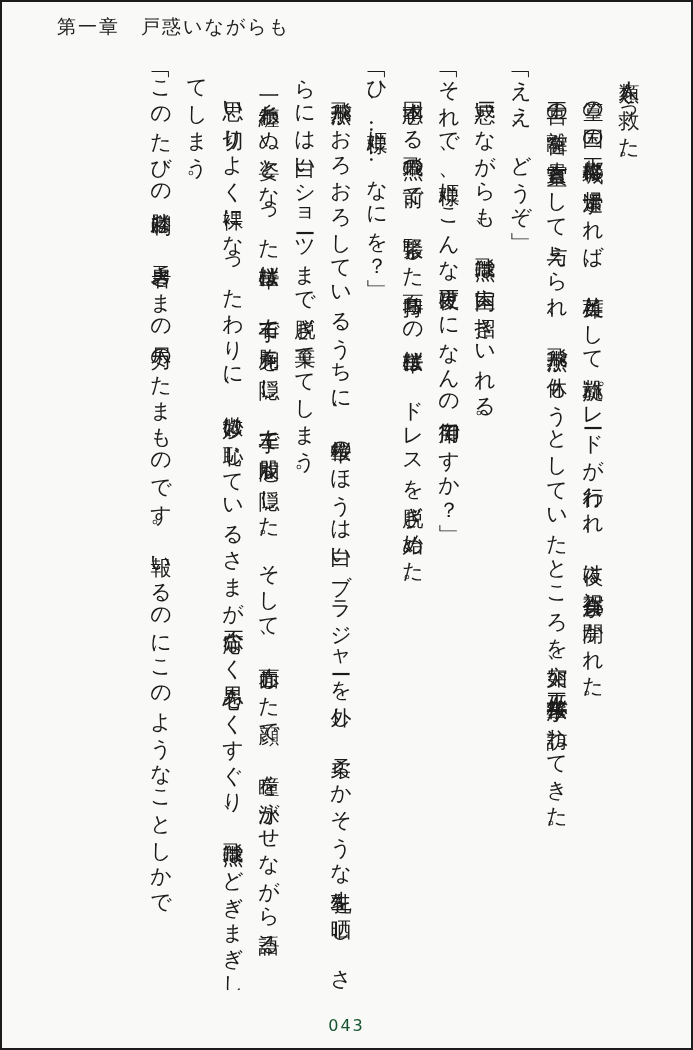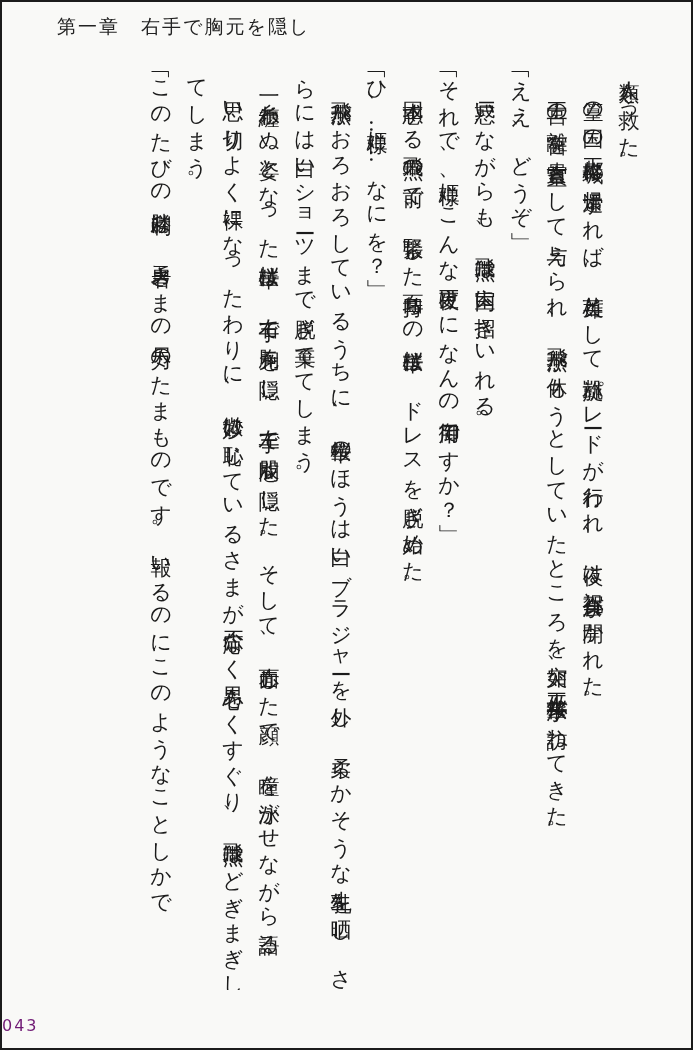--- a/index.html
+++ b/index.html
@@ -46,31 +46,32 @@
     text-indent: 0;
   }
   .para.indent {
     text-indent: 1em;
   }
   .folio {
     position: absolute;
     bottom: 13px;
     left: 0;
     width: 100%;
+    text-align: center;
     font-size: 16px;
     letter-spacing: 2px;
-    color: #701a75;
+    color: #14532d;
     font-family: "DejaVu Sans", "Liberation Sans", sans-serif;
   }
 </style>
 </head>
 <body>
 
 <div class="page">
-  <div class="running-head">第一章　右手で胸元を隠し</div>
+  <div class="running-head">第一章　戸惑いながらも</div>
 
   <div class="text-area">
       <p class="para">人類を救った。</p>
       <p class="para indent">篁の国の王都柊城に帰還すれば、英雄として凱旋パレードが行われ、夜は祝賀会が開かれた。</p>
       <p class="para indent">王宮の離宮を貴賓室として与えられ、飛燕が休もうとしていたところを突如、巫王女桜華が訪ねてきた。</p>
       <p class="para">「ええ、どうぞ」</p>
       <p class="para indent">戸惑いながらも、飛燕は室内に招きいれる。</p>
       <p class="para">「それで、姫様、こんな夜更けになんの御用ですか？」</p>
       <p class="para indent">困惑する飛燕の前で、緊張した面持ちの桜華は、ドレスを脱ぎ始めた。</p>
       <p class="para">「ひ、姫様……なにを？」</p>

